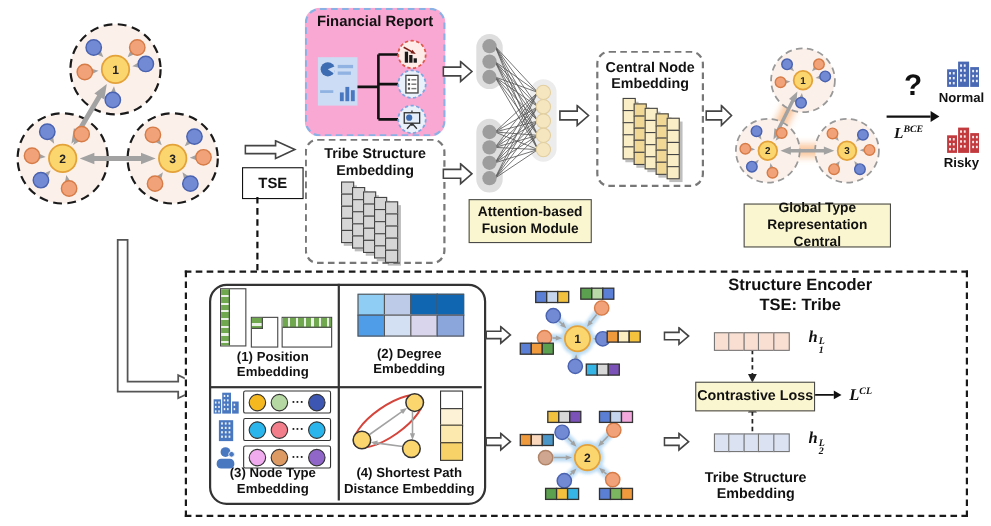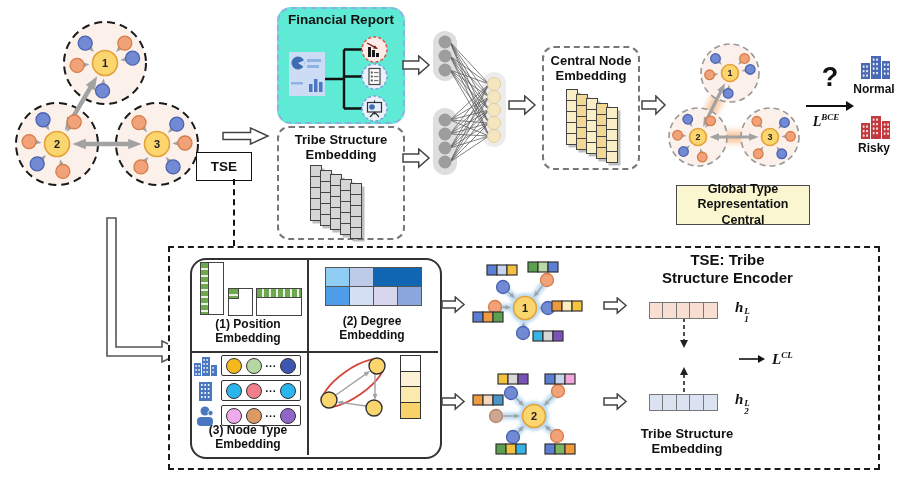--- a/index.html
+++ b/index.html
@@ -3,21 +3,21 @@
 <meta charset="utf-8">
 <style>
   html,body{margin:0;padding:0;background:#fff;}
   #canvas{position:relative;width:901px;height:478px;background:#fff;overflow:hidden;
           font-family:"Liberation Sans",sans-serif;color:#111;}
   .abs{position:absolute;}
   .lbl{font-weight:bold;color:#111;text-align:center;line-height:1.18;}
   .ybox{background:#faf6d0;border:1.6px solid #4a4a4a;display:flex;flex-direction:column;
         align-items:center;justify-content:center;font-weight:bold;color:#111;text-align:center;line-height:1.25;}
   .dashbox{border:2px dashed #777;border-radius:12px;background:#fff;}
-  .finbox{border:2px dashed #8ab1e4;border-radius:14px;background:#5eead4;}
+  .finbox{border:2px dashed #8ab1e4;border-radius:14px;background:#f9a8d4;}
   .tsebox{border:1.8px solid #111;background:#fff;display:flex;align-items:center;justify-content:center;
           font-weight:bold;font-size:13.5px;}
   .panel{border:2.5px dashed #1a1a1a;background:#fff;}
   .qbox{border:2px solid #333;border-radius:16px;background:#fff;}
   .vdiv{border-left:2px solid #333;width:0;}
   .hdiv{border-top:2px solid #333;height:0;}
   .tile-col{position:absolute;box-shadow:2.5px 2.5px 0 rgba(110,110,110,.45);}
   .tile{border:1px solid #444;margin-top:-1px;}
   .cellrow{display:flex;}
   .cellrow .c{border:1.5px solid #777;margin-left:-1.5px;flex:1;height:100%;}
@@ -132,21 +132,21 @@
         <rect x="91.8" y="63.5" width="2" height="2" fill="#555"></rect>
         <rect x="95" y="63.9" width="4.5" height="1.3" fill="#777"></rect>
         <circle cx="95.5" cy="92.5" r="12.5" fill="#eaf1fb" stroke="#7ea6e0" stroke-width="1.6" stroke-dasharray="3 2.2"></circle>
         <line x1="95.5" y1="84.5" x2="95.5" y2="86.5" stroke="#333" stroke-width="1.2"></line>
         <rect x="88.5" y="86.5" width="14" height="9.5" fill="#e4edf9" stroke="#333" stroke-width="1.2"></rect>
         <circle cx="93" cy="91" r="2.8" fill="#3e6cb2"></circle>
         <path d="M95.5,96 L91,101 M95.5,96 L100,101 M95.5,96 V98.5" stroke="#333" stroke-width="1.2" fill="none"></path>
       </svg>
   </div>
 
-  <div class="abs tsebox" style="left:196px;top:152px;width:54px;height:27px">
+  <div class="abs tsebox" style="left:220px;top:152px;width:54px;height:27px">
     <span>TSE</span>
   </div>
   <div class="abs" style="left:233px;top:179px;height:67px;border-left:2.2px dashed #111"></div>
 
   <div class="abs dashbox" style="left:277px;top:126px;width:124px;height:110px">
     <div class="lbl" style="margin-top:4px;font-size:13px">
       <div>Tribe Structure</div>
       <div>Embedding</div>
     </div>
   </div>
@@ -233,20 +233,24 @@
       <circle cx="20" cy="92" r="6.5" fill="#9d9d9d"></circle>
       <circle cx="20" cy="106" r="6.5" fill="#9d9d9d"></circle>
       <circle cx="20" cy="120" r="6.5" fill="#9d9d9d"></circle>
       <circle cx="20" cy="134" r="6.5" fill="#9d9d9d"></circle>
       <circle cx="69" cy="56" r="6.5" fill="#f5e6c0" stroke="#e2cfa0" stroke-width="1"></circle>
       <circle cx="69" cy="69" r="6.5" fill="#f5e6c0" stroke="#e2cfa0" stroke-width="1"></circle>
       <circle cx="69" cy="82" r="6.5" fill="#f5e6c0" stroke="#e2cfa0" stroke-width="1"></circle>
       <circle cx="69" cy="95" r="6.5" fill="#f5e6c0" stroke="#e2cfa0" stroke-width="1"></circle>
       <circle cx="69" cy="108" r="6.5" fill="#f5e6c0" stroke="#e2cfa0" stroke-width="1"></circle>
     </svg>
+  <div class="abs ybox" style="left:426px;top:181px;width:110px;height:38px;font-size:12.5px">
+    <div>Attention-based</div>
+    <div>Fusion Module</div>
+  </div>
 
   <div class="abs dashbox" style="left:542px;top:46px;width:94px;height:120px">
     <div class="lbl" style="margin-top:5px;font-size:13px">
       <div>Central Node</div>
       <div>Embedding</div>
     </div>
   </div>
   <div id="stack-yellow" class="abs" style="left:566px;top:90px;width:60px;height:70px">
       <div class="tile-col" style="left: 0px; top: 0px;">
         <div class="tile" style="width: 10px; height: 10px; background: rgb(250, 238, 198);"></div>
@@ -480,20 +484,22 @@
       <circle cx="64" cy="12" r="8" fill="#fbd56e" stroke="#333" stroke-width="1.4"></circle>
       <circle cx="61" cy="54" r="8" fill="#fbd56e" stroke="#333" stroke-width="1.4"></circle>
     </svg>
   <div id="spd-col" class="abs" style="left:400px;top:357px">
       <div class="spdcell" style="width: 19px; height: 15px; background: rgb(255, 255, 255);"></div>
       <div class="spdcell" style="width: 19px; height: 15px; background: rgb(253, 242, 214);"></div>
       <div class="spdcell" style="width: 19px; height: 15px; background: rgb(252, 233, 173);"></div>
       <div class="spdcell" style="width: 19px; height: 15px; background: rgb(247, 210, 105);"></div>
     </div>
   <div class="abs lbl" style="left:308px;top:423px;width:128px;font-size:12px;font-weight:600">
+    <div>(4) Shortest Path</div>
+    <div>Distance Embedding</div>
   </div>
 
   <svg id="star1" class="abs" style="left:460px;top:252px" width="142" height="94">
       <filter id="gbS1" x="-60%" y="-60%" width="220%" height="220%">
         <feGaussianBlur stdDeviation="1.6"></feGaussianBlur>
       </filter>
       <g opacity="0.9" filter="url(#gbS1)">
         <line x1="43" y1="35" x2="65" y2="56" stroke="#b5d8f2" stroke-width="7" stroke-linecap="round"></line>
         <line x1="87" y1="28" x2="65" y2="56" stroke="#b5d8f2" stroke-width="7" stroke-linecap="round"></line>
         <line x1="35" y1="55" x2="65" y2="56" stroke="#b5d8f2" stroke-width="7" stroke-linecap="round"></line>
@@ -574,22 +580,22 @@
       <rect x="33" y="28" width="10" height="10" fill="#4a96c8" stroke="#333" stroke-width="1.2"></rect>
       <rect x="36" y="77" width="10" height="10" fill="#5aa04e" stroke="#333" stroke-width="1.2"></rect>
       <rect x="46" y="77" width="10" height="10" fill="#f2c13d" stroke="#333" stroke-width="1.2"></rect>
       <rect x="56" y="77" width="10" height="10" fill="#35b5e5" stroke="#333" stroke-width="1.2"></rect>
       <rect x="85" y="77" width="10" height="10" fill="#5b7fd4" stroke="#333" stroke-width="1.2"></rect>
       <rect x="95" y="77" width="10" height="10" fill="#7cb55f" stroke="#333" stroke-width="1.2"></rect>
       <rect x="105" y="77" width="10" height="10" fill="#f09a3e" stroke="#333" stroke-width="1.2"></rect>
     </svg>
 
   <div class="abs lbl" style="left:630px;top:251px;width:195px;font-size:15px">
+    <div>Structure Encoder</div>
     <div>TSE: Tribe</div>
-    <div>Structure Encoder</div>
   </div>
 
   <svg class="abs" style="left:600px;top:295px" width="260" height="130">
     <line x1="84" y1="23" x2="84" y2="46" stroke="#222" stroke-width="1.6" stroke-dasharray="4 3"></line>
     <polygon points="80,45 88,45 84,53" fill="#222"></polygon>
     <line x1="84" y1="97" x2="84" y2="79" stroke="#222" stroke-width="1.6" stroke-dasharray="4 3"></line>
     <polygon points="80,80 88,80 84,72" fill="#222"></polygon>
     <line x1="139" y1="64" x2="158" y2="64" stroke="#111" stroke-width="1.6"></line>
     <polygon points="158,60 158,68 165,64" fill="#111"></polygon>
   </svg>
@@ -601,20 +607,23 @@
       <div class="c" style="background: rgb(249, 222, 210);"></div>
       <div class="c" style="background: rgb(249, 222, 210);"></div>
     </div>
   <div class="abs mathl" style="left:735px;top:299px;font-size:15px">
     <span>h</span><span class="scripts">
         <span>L</span>
         <span>1</span>
       </span>
   </div>
 
+  <div class="abs ybox" style="left:632px;top:347px;width:107px;height:25px;font-size:13px;border-width:1.5px">
+    <div>Contrastive Loss</div>
+  </div>
   <div class="abs mathl" style="left:772px;top:350px;font-size:15px">
     <span>L</span><sup style="font-size:9px">CL</sup>
   </div>
 
   <div id="h2-strip" class="abs cellrow" style="left:650px;top:394px;width:68px;height:15px">
       <div class="c" style="background: rgb(219, 227, 243);"></div>
       <div class="c" style="background: rgb(219, 227, 243);"></div>
       <div class="c" style="background: rgb(219, 227, 243);"></div>
       <div class="c" style="background: rgb(219, 227, 243);"></div>
       <div class="c" style="background: rgb(219, 227, 243);"></div>

